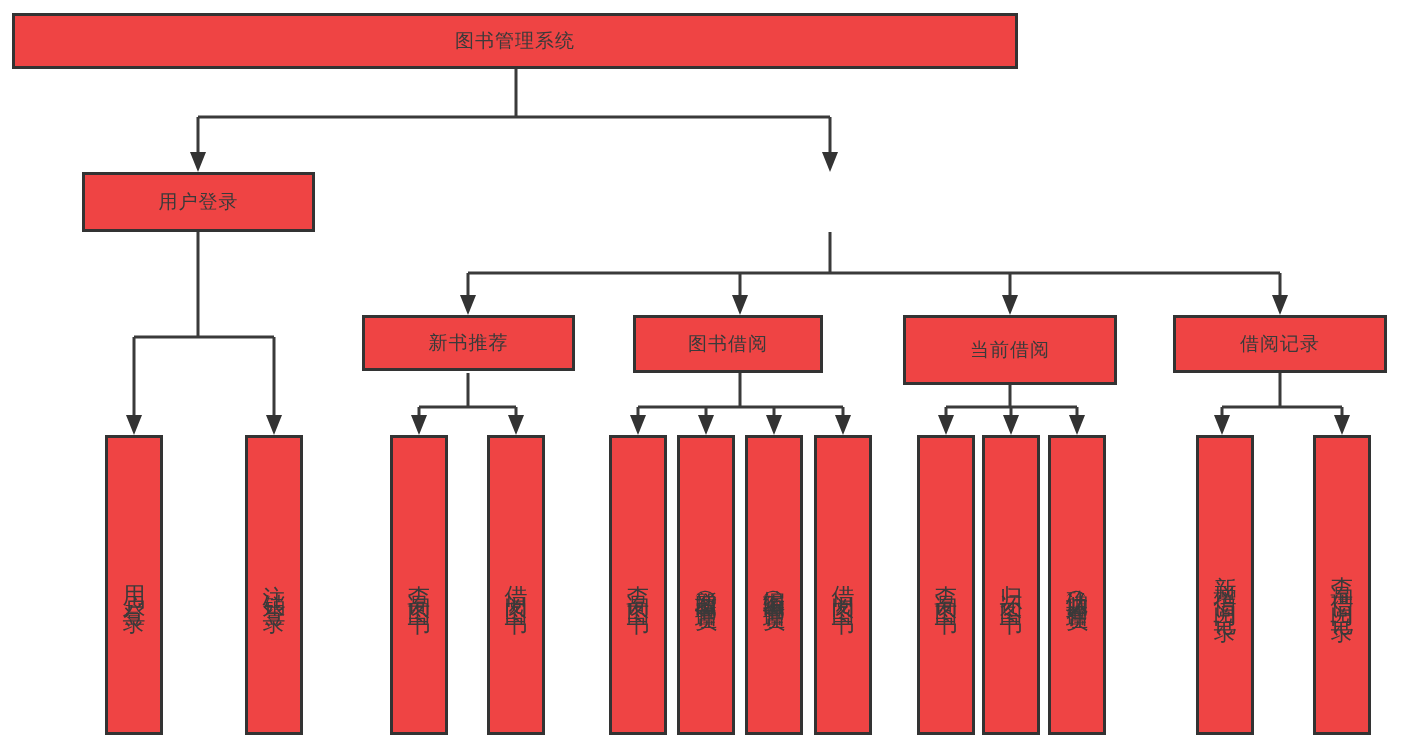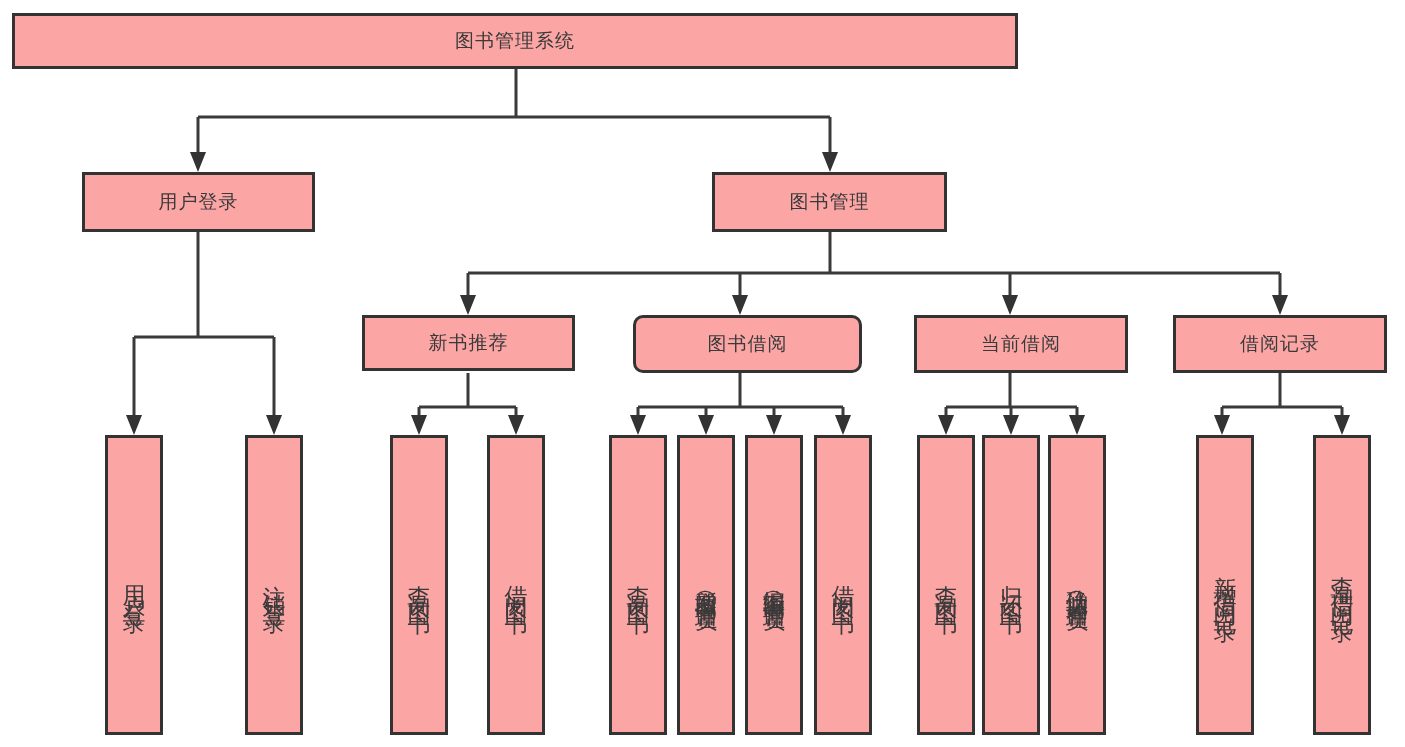--- a/index.html
+++ b/index.html
@@ -8,21 +8,21 @@
     background: #ffffff;
     position: relative;
     overflow: hidden;
     font-family: "Liberation Sans", "DejaVu Sans", sans-serif;
   }
   .canvas { position: absolute; inset: 0; }
   svg.connectors { position: absolute; left: 0; top: 0; }
   .box {
     position: absolute;
     box-sizing: border-box;
-    background: #fca5a5;
+    background: #ef4444;
     border: 3px solid #333333;
     display: flex;
     align-items: center;
     justify-content: center;
     color: #3a3a3a;
   }
   .hbox span { font-size: 19px; letter-spacing: 1px; white-space: nowrap; }
   .vbox { width: 58px; top: 435px; height: 300px; }
   .vbox span {
     writing-mode: vertical-rl;
@@ -78,31 +78,28 @@
     </g>
   </svg>
 
   <div class="box hbox" style="left:12px; top:13px; width:1006px; height:56px;">
     <span>图书管理系统</span>
   </div>
 
   <div class="box hbox" style="left:82px; top:172px; width:233px; height:60px;">
     <span>用户登录</span>
   </div>
-  <div class="box hbox" style="left:712px; top:172px; width:235px; height:60px;">
-    <span>图书管理</span>
-  </div>
 
   <div class="box hbox" style="left:362px; top:315px; width:213px; height:56px;">
     <span>新书推荐</span>
   </div>
-  <div class="box hbox" style="left:633px; top:315px; width:229px; height:58px;border-radius:10px;">
+  <div class="box hbox" style="left:633px; top:315px; width:190px; height:58px;">
     <span>图书借阅</span>
   </div>
-  <div class="box hbox" style="left:903px; top:315px; width:214px; height:58px;margin-left:11px;">
+  <div class="box hbox" style="left:903px; top:315px; width:214px; height:70px;">
     <span>当前借阅</span>
   </div>
   <div class="box hbox" style="left:1173px; top:315px; width:214px; height:58px;">
     <span>借阅记录</span>
   </div>
 
   <div class="box vbox" style="left:105px;">
     <span>用户登录</span>
   </div>
   <div class="box vbox" style="left:245px;">

